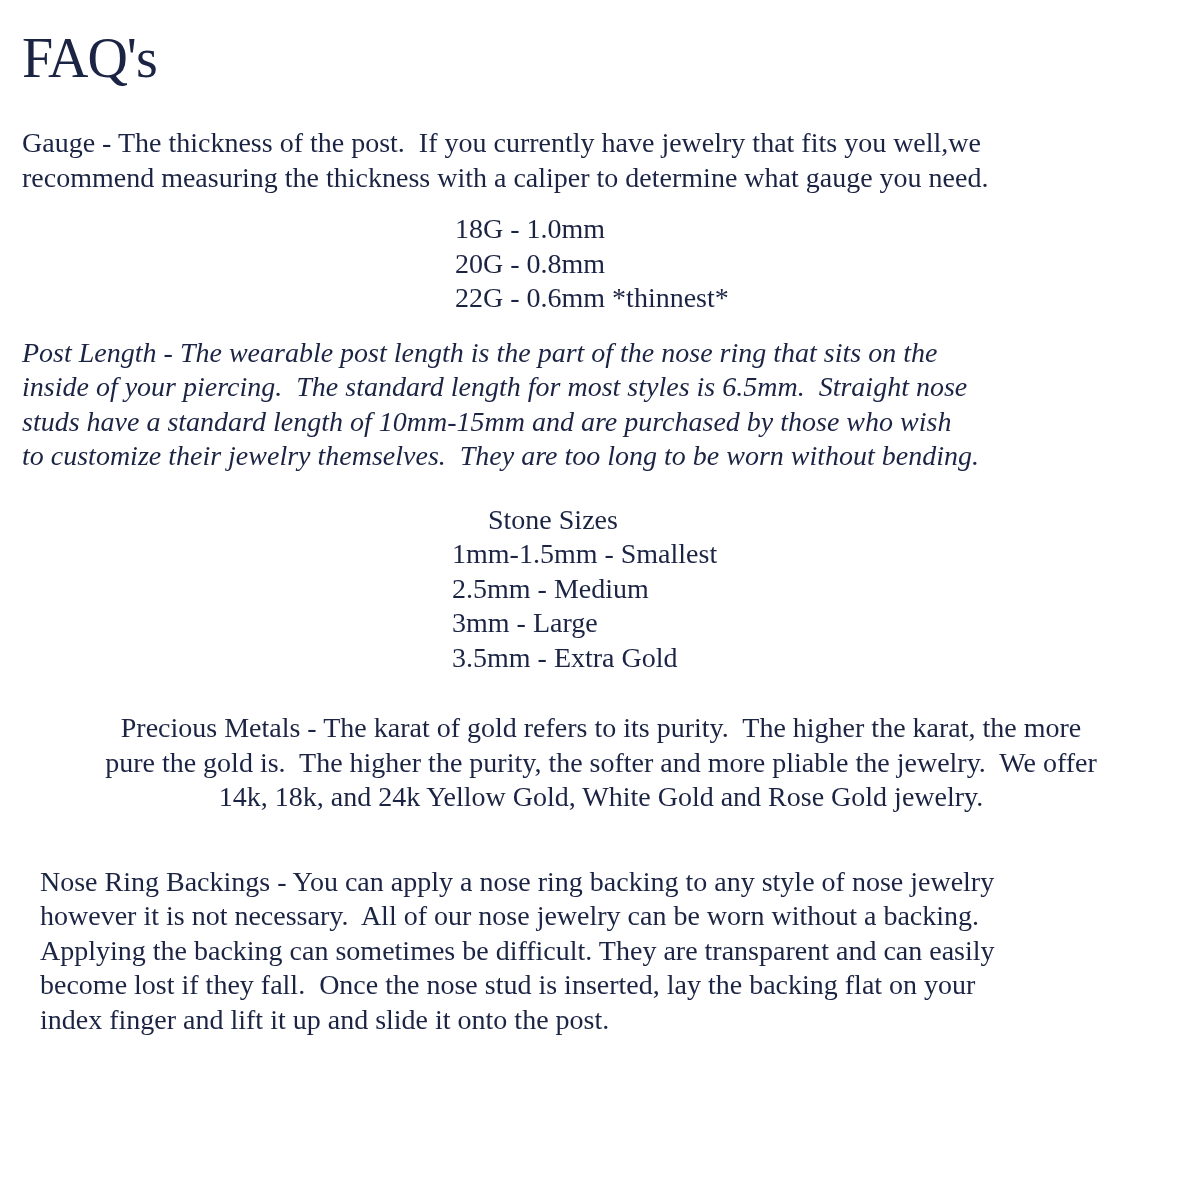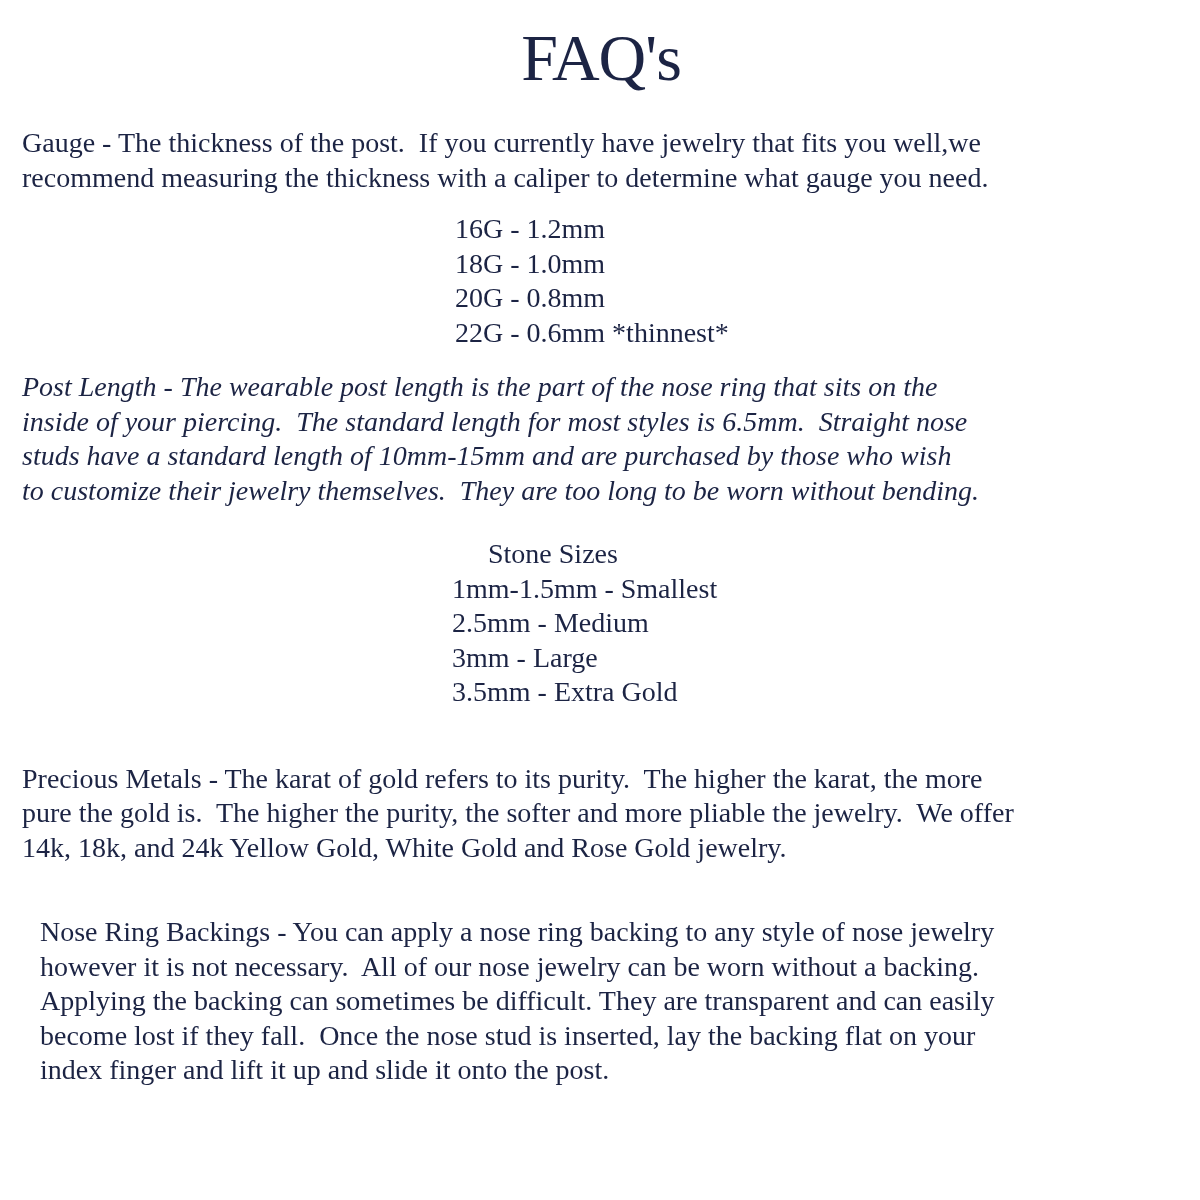--- a/index.html
+++ b/index.html
@@ -14,22 +14,21 @@
     box-sizing: border-box;
     width: 1200px;
     height: 1200px;
     padding: 16px 20px 0 22px;
     font-family: "Liberation Serif", "DejaVu Serif", serif;
     font-size: 28px;
     line-height: 34.5px;
     color: #1c2444;
   }
   .title {
-    text-align: center;
-    font-size: 66px;
+    font-size: 56px;
     line-height: 84px;
     font-weight: 400;
     margin: 0 0 26px 0;
     letter-spacing: -1px;
   }
   .para {
     white-space: pre; 
     margin: 0;
   }
   .gauge-list {
@@ -45,39 +44,39 @@
   .stone-heading {
     margin-left: 466px;
   }
   .stone-list {
     margin-left: 430px;
   }
   .list-item {
     white-space: pre;
   }
   .precious-metals {
-    margin-top: 52px;
+    margin-top: 36px;
+    text-align: center;
   }
   .nose-backings {
     margin-top: 50px;
     margin-left: 18px;
   }
 </style>
 </head>
 <body>
 
 <div class="page">
 
   <h1 class="title">FAQ's</h1>
 
   <div class="para">Gauge - The thickness of the post.  If you currently have jewelry that fits you well,we
 recommend measuring the thickness with a caliper to determine what gauge you need.</div>
 
   <div class="gauge-list">
-    <div class="list-item">16G - 1.2mm</div>
     <div class="list-item">18G - 1.0mm</div>
     <div class="list-item">20G - 0.8mm</div>
     <div class="list-item">22G - 0.6mm *thinnest*</div>
   </div>
 
   <div class="para post-length">Post Length - The wearable post length is the part of the nose ring that sits on the
 inside of your piercing.  The standard length for most styles is 6.5mm.  Straight nose
 studs have a standard length of 10mm-15mm and are purchased by those who wish
 to customize their jewelry themselves.  They are too long to be worn without bending.</div>
 

